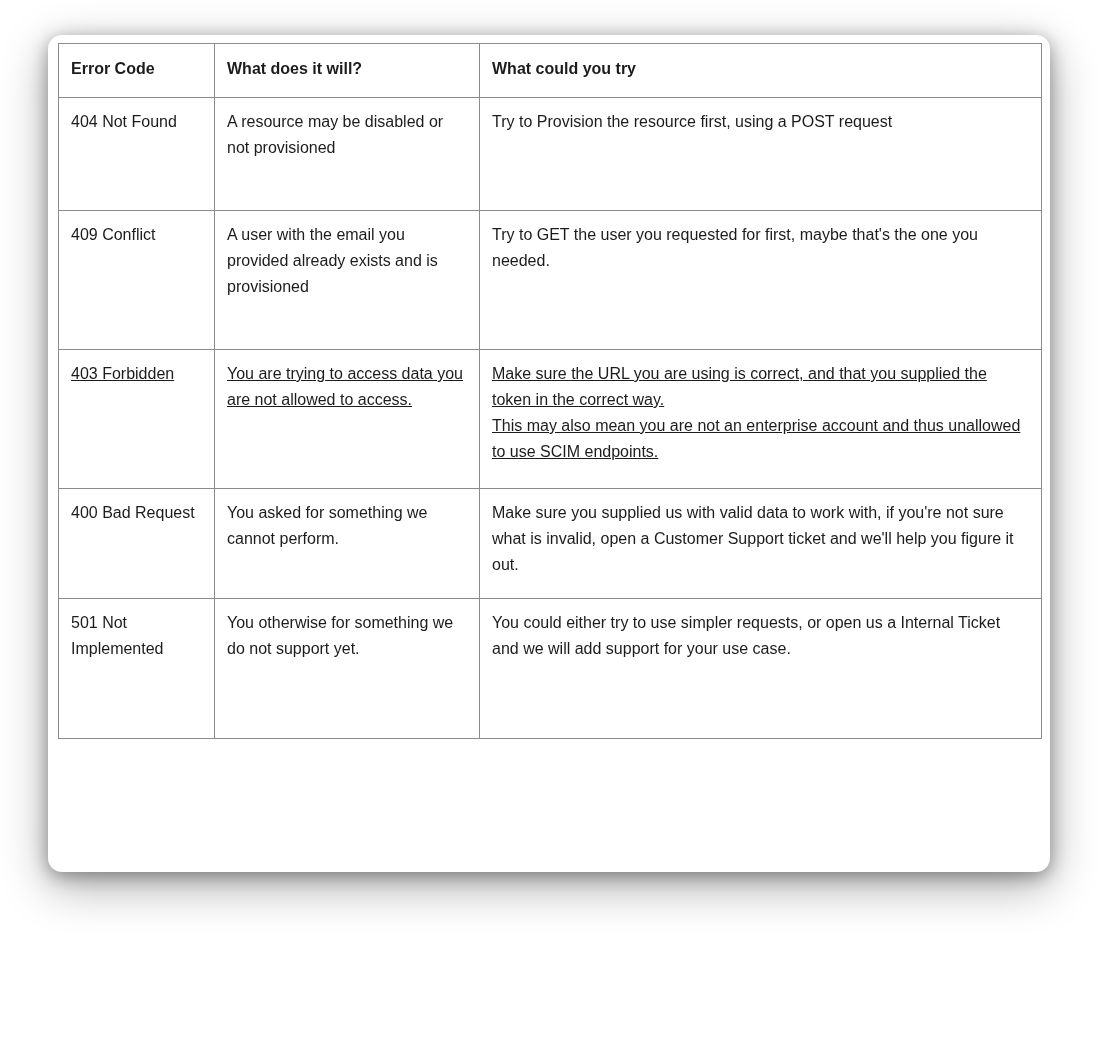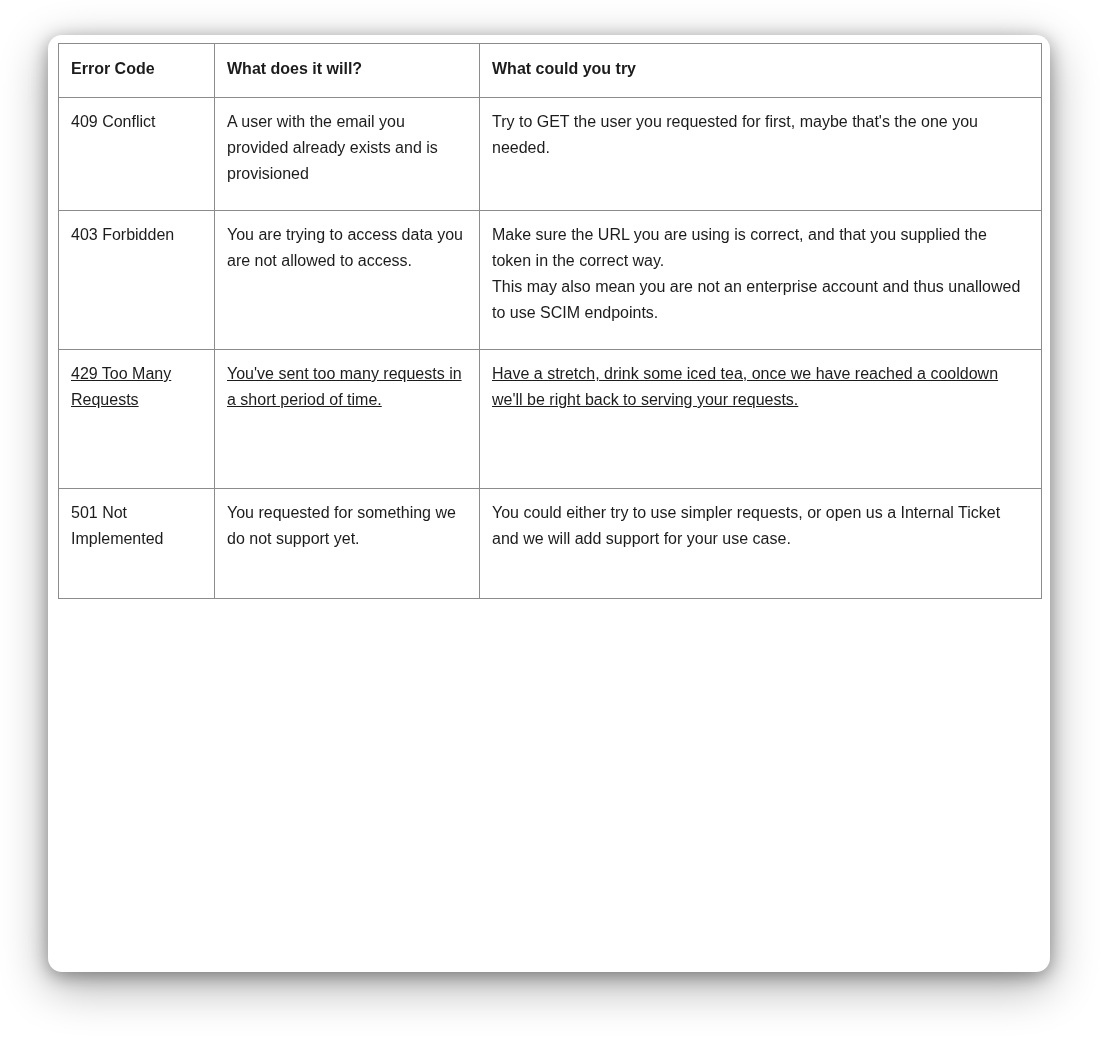--- a/index.html
+++ b/index.html
@@ -16,21 +16,21 @@
     position: relative;
     width: 1101px;
     height: 1039px;
   }
 
   .card {
     position: absolute;
     left: 48px;
     top: 35px;
     width: 1002px;
-    height: 937px;
+    height: 837px;
     background: #ffffff;
     border-radius: 14px;
     box-shadow: 0 4px 18px rgba(0,0,0,0.35), 0 14px 48px rgba(0,0,0,0.33);
     padding: 8px 9px;
   }
 
   table.error-table {
     border-collapse: collapse;
     table-layout: fixed;
     width: 983px;
@@ -83,43 +83,48 @@
         <col class="c3">
       </colgroup>
       <thead>
         <tr>
           <th>Error Code</th>
           <th>What does it will?</th>
           <th>What could you try</th>
         </tr>
       </thead>
       <tbody id="rows">
+  <tr>
+    <td class="cell-code">404 Not Found</td>
+    <td class="cell-meaning">A resource may be disabled or not provisioned</td>
+    <td class="cell-try">Try to Provision the resource first, using a POST request</td>
+  </tr>
 
   <tr>
     <td class="cell-code">409 Conflict</td>
     <td class="cell-meaning">A user with the email you provided already exists and is provisioned</td>
     <td class="cell-try">Try to GET the user you requested for first, maybe that's the one you needed.</td>
   </tr>
 
   <tr>
     <td class="cell-code">403 Forbidden</td>
     <td class="cell-meaning">You are trying to access data you are not allowed to access.</td>
     <td class="cell-try">Make sure the URL you are using is correct, and that you supplied the token in the correct way.
 This may also mean you are not an enterprise account and thus unallowed to use SCIM endpoints.</td>
   </tr>
 
 
+  <tr>
+    <td class="cell-code">400 Bad Request</td>
+    <td class="cell-meaning">You asked for something we cannot perform.</td>
+    <td class="cell-try">Make sure you supplied us with valid data to work with, if you're not sure what is invalid, open a Customer Support ticket and we'll help you figure it out.</td>
+  </tr>
 
-  <tr>
-    <td class="cell-code">429 Too Many Requests</td>
-    <td class="cell-meaning">You've sent too many requests in a short period of time.</td>
-    <td class="cell-try">Have a stretch, drink some iced tea, once we have reached a cooldown we'll be right back to serving your requests.</td>
-  </tr>
 
   <tr>
     <td class="cell-code">501 Not Implemented</td>
-    <td class="cell-meaning">You requested for something we do not support yet.</td>
+    <td class="cell-meaning">You otherwise for something we do not support yet.</td>
     <td class="cell-try">You could either try to use simpler requests, or open us a Internal Ticket and we will add support for your use case.</td>
   </tr>
 </tbody>
     </table>
   </div>
 </div>
 
 </body></html>

